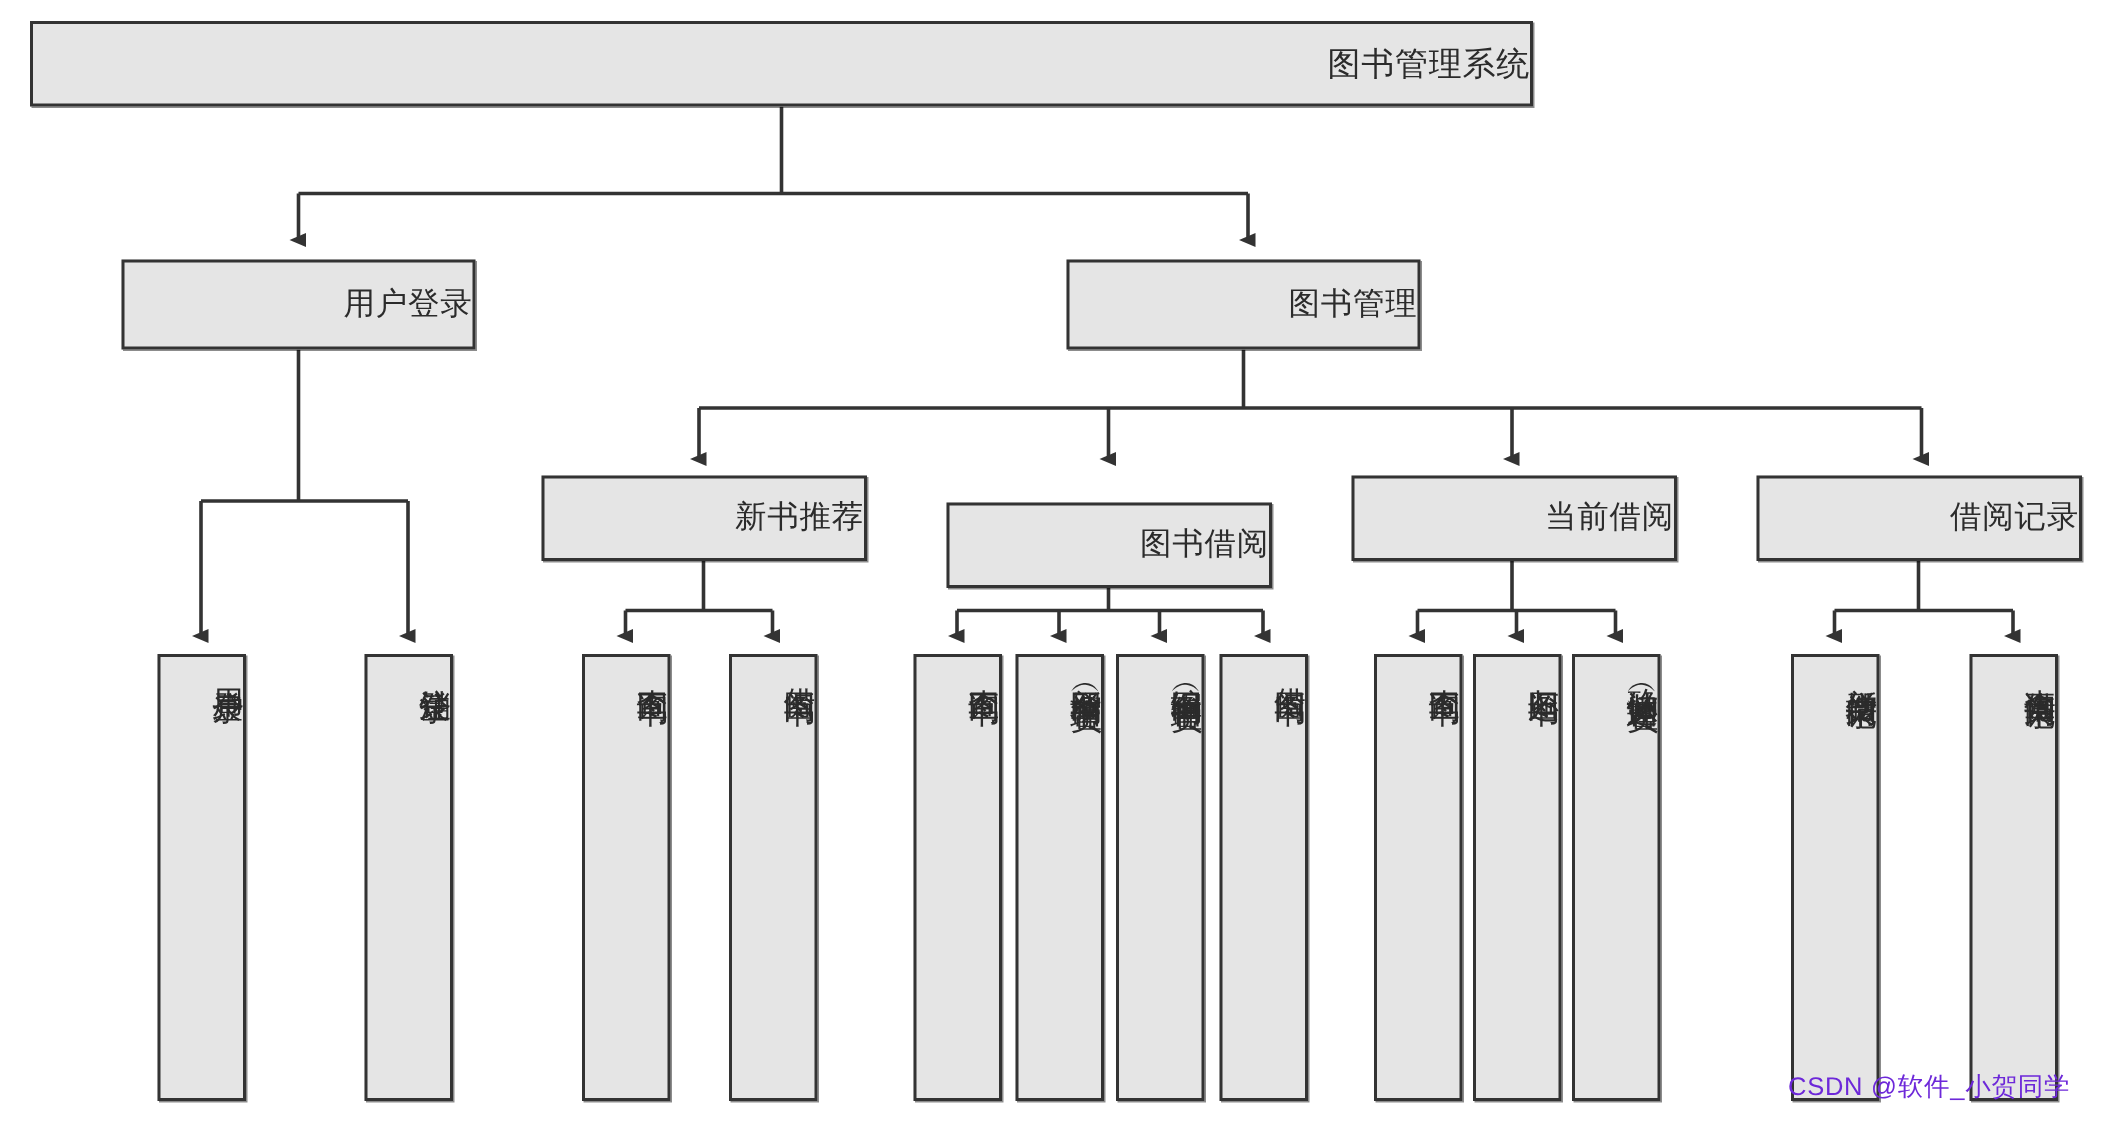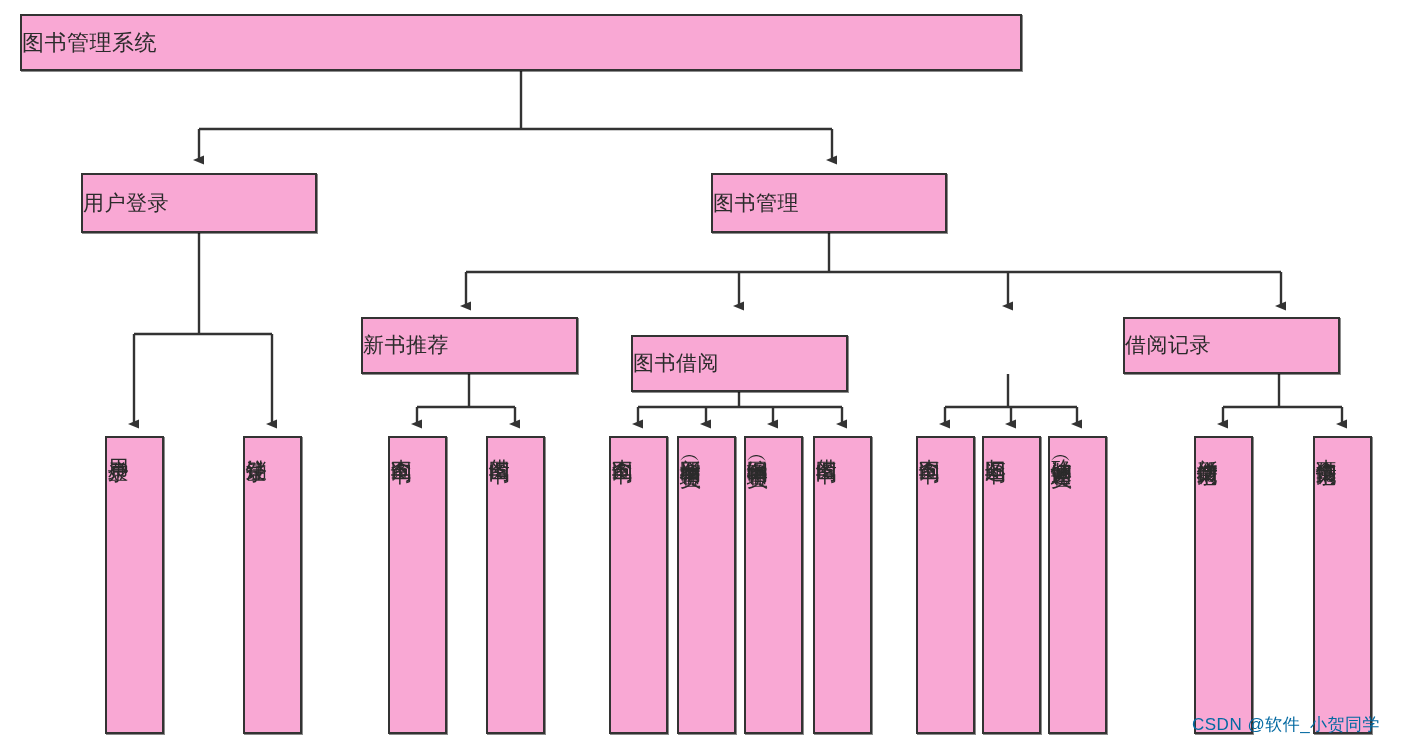--- a/index.html
+++ b/index.html
@@ -10,24 +10,24 @@
     font-family:"Liberation Sans","DejaVu Sans",sans-serif;
     color:#1a1a1a;
     overflow:hidden;
     position:relative;
   }
   #diagram{position:absolute;left:0;top:0;width:1405px;height:747px;}
   .node{
     position:absolute;
     box-sizing:border-box;
     border:2px solid #333333;
-    background:#f9a8d4;
+    background:#e5e5e5;
     display:flex;
     align-items:center;
-    justify-content:flex-start;
+    justify-content:flex-end;
     box-shadow:1px 1px 0 rgba(0,0,0,0.45);
   }
   .node .lbl{
     color:#2b2b2b;
     line-height:1.18;
     letter-spacing:0.5px;
     white-space:nowrap;
   }
   
   .h-node .lbl{font-size:21px;}
@@ -40,21 +40,21 @@
     line-height:1.06;
     letter-spacing:1.5px;
     white-space:nowrap;
   }
   .v-node{align-items:flex-start;padding-top:4px;}
   svg#wires{position:absolute;left:0;top:0;width:1405px;height:747px;pointer-events:none;}
   #watermark{
     position:absolute;
     left:1192px;top:713px;
     font-size:17px;
-    color:#0369a1;
+    color:#6d28d9;
     white-space:nowrap;
     letter-spacing:0.5px;
   }
 </style>
 </head>
 <body>
 
 <div id="diagram">
 
   <svg id="wires" viewBox="0 0 1405 747">
@@ -117,21 +117,24 @@
   <div class="node h-node" style="left:361px;top:317px;width:217px;height:57px;">
     <span class="lbl">新书推荐</span>
   </div>
 
   <div class="node h-node" style="left:711px;top:173px;width:236px;height:60px;">
     <span class="lbl">图书管理</span>
   </div>
   <div class="node h-node" style="left:631px;top:335px;width:217px;height:57px;">
     <span class="lbl">图书借阅</span>
   </div>
-  <div class="node h-node" style="left:1123px;top:317px;width:217px;height:57px;">
+  <div class="node h-node" style="left:901px;top:317px;width:217px;height:57px;">
+    <span class="lbl">当前借阅</span>
+  </div>
+  <div class="node h-node" style="left:1171px;top:317px;width:217px;height:57px;">
     <span class="lbl">借阅记录</span>
   </div>
 
   <div class="node v-node" style="left:105px;top:436px;width:59px;height:298px;">
     <span class="lbl">用户登录</span>
   </div>
   <div class="node v-node" style="left:243px;top:436px;width:59px;height:298px;">
     <span class="lbl">注销登录</span>
   </div>
 

